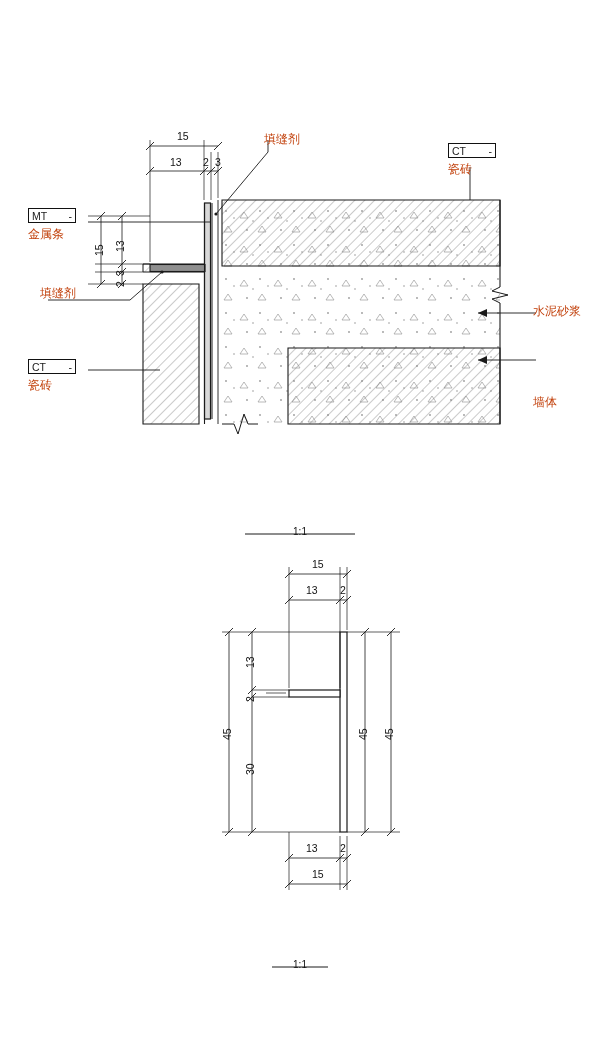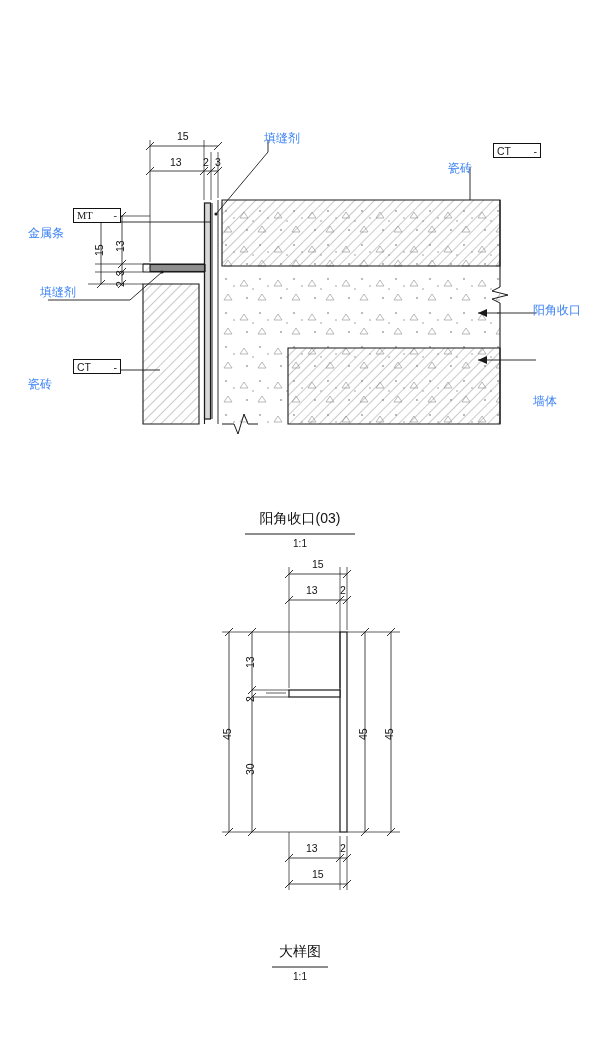--- a/index.html
+++ b/index.html
@@ -1,26 +1,26 @@
 <!DOCTYPE html>
 <html><head>
 <meta charset="utf-8">
 <style>
   html,body{margin:0;padding:0;background:#ffffff;}
   body{width:600px;height:1059px;position:relative;font-family:"Liberation Sans","DejaVu Sans",sans-serif;color:#1a1a1a;overflow:hidden;}
   .stage{position:absolute;left:0;top:0;width:510px;height:1059px;}
   svg{position:absolute;left:0;top:0;width:600px;height:1059px;}
-  .lbl{position:absolute;font-size:11px;line-height:12px;color:#3b82f6;white-space:nowrap;font-family:Liberation Mono, monospace;}
+  .lbl{position:absolute;font-size:11px;line-height:12px;color:#c2410c;white-space:nowrap;}
   .lbl.cn{font-size:12px;}
   .dim{position:absolute;font-size:10.5px;line-height:11px;color:#111;white-space:nowrap;}
   .dim.vert{transform:rotate(-90deg);transform-origin:left top;}
   .title{position:absolute;text-align:center;white-space:nowrap;}
   .title .t{font-size:14px;color:#111;}
-  .title .s{font-size:10px;color:#111;margin-top:10px;}
-  .tagbox{position:absolute;border:1px solid #111;height:15px;box-sizing:border-box;display:flex;align-items:center;justify-content:space-between;padding:0 3px;font-size:10.5px;background:#fff;margin-left:45px;}
+  .title .s{font-size:10px;color:#111;margin-top:16px;}
+  .tagbox{position:absolute;border:1px solid #111;height:15px;box-sizing:border-box;display:flex;align-items:center;justify-content:space-between;padding:0 3px;font-size:10.5px;background:#fff;}
   .tagbox span{display:inline-block;}
 </style>
 </head>
 <body>
 
 <div class="stage">
 
   <svg viewBox="0 0 600 1059" xmlns="http://www.w3.org/2000/svg">
     <defs>
       <pattern id="hatch45" width="7" height="7" patternUnits="userSpaceOnUse" patternTransform="rotate(45)">
@@ -179,62 +179,60 @@
   <div class="dim" style="left:177px;top:131px;">15</div>
   <div class="dim" style="left:170px;top:157px;">13</div>
   <div class="dim" style="left:203px;top:157px;">2</div>
   <div class="dim" style="left:215px;top:157px;">3</div>
 
   <div class="dim vert" style="left:94px;top:256px;">15</div>
   <div class="dim vert" style="left:115px;top:252px;">13</div>
   <div class="dim vert" style="left:115px;top:276px;">3</div>
   <div class="dim vert" style="left:115px;top:287px;">2</div>
 
-  <div class="tagbox" style="left:28px;top:208px;width:48px;font-family:Liberation Serif, serif;">
+  <div class="tagbox" style="left:28px;top:208px;width:48px;">
     <span>MT</span>
     <span>-</span>
   </div>
   <div class="lbl cn" style="left:28px;top:228px;">金属条</div>
 
   <div class="tagbox" style="left:448px;top:143px;width:48px;">
     <span>CT</span>
     <span>-</span>
   </div>
   <div class="lbl cn" style="left:448px;top:163px;">瓷砖</div>
 
   <div class="tagbox" style="left:28px;top:359px;width:48px;">
     <span>CT</span>
     <span>-</span>
   </div>
   <div class="lbl cn" style="left:28px;top:379px;">瓷砖</div>
 
   <div class="lbl cn" style="left:264px;top:133px;">填缝剂</div>
   <div class="lbl cn" style="left:40px;top:287px;">填缝剂</div>
-  <div class="lbl cn" style="left:533px;top:305px;">阳角收口</div>
+  <div class="lbl cn" style="left:533px;top:305px;">水泥砂浆</div>
   <div class="lbl cn" style="left:533px;top:352px;margin-top:44px;">墙体</div>
 
   <div class="title" style="left:200px;top:510px;width:200px;">
-    <div class="t">阳角收口(03)</div>
     <div class="s">1:1</div>
   </div>
 
   <div class="dim" style="left:312px;top:559px;">15</div>
   <div class="dim" style="left:306px;top:585px;">13</div>
   <div class="dim" style="left:340px;top:585px;">2</div>
 
   <div class="dim vert" style="left:222px;top:740px;">45</div>
   <div class="dim vert" style="left:245px;top:668px;">13</div>
   <div class="dim vert" style="left:245px;top:702px;">2</div>
   <div class="dim vert" style="left:245px;top:775px;">30</div>
 
   <div class="dim vert" style="left:358px;top:740px;">45</div>
   <div class="dim vert" style="left:384px;top:740px;">45</div>
 
   <div class="dim" style="left:306px;top:843px;">13</div>
   <div class="dim" style="left:340px;top:843px;">2</div>
   <div class="dim" style="left:312px;top:869px;">15</div>
 
   <div class="title" style="left:200px;top:943px;width:200px;">
-    <div class="t">大样图</div>
     <div class="s">1:1</div>
   </div>
 
 </div>
 
 </body></html>

